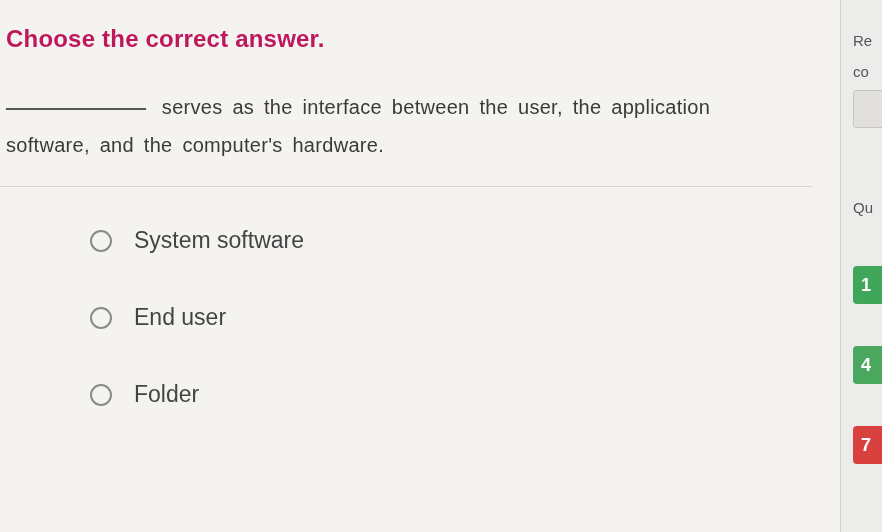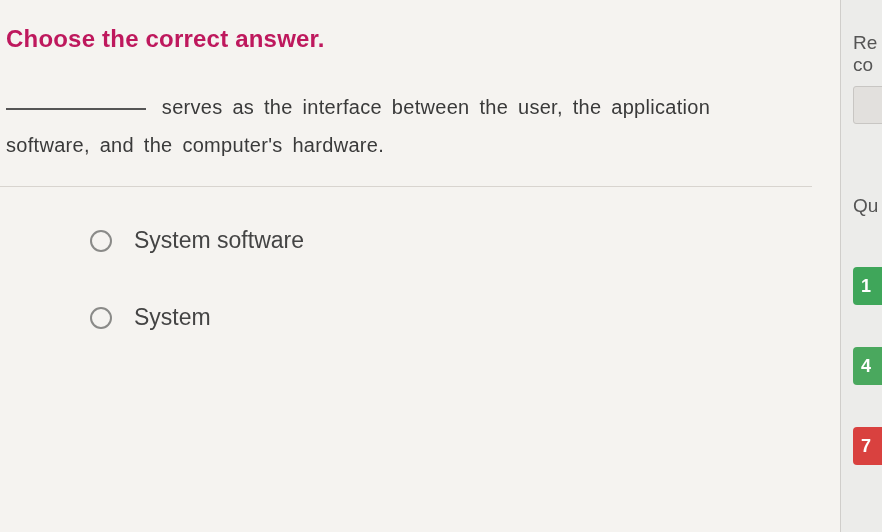--- a/index.html
+++ b/index.html
@@ -83,28 +83,28 @@
       position: absolute;
       right: 0;
       top: 0;
       width: 42px;
       height: 532px;
       background: #ececea;
       border-left: 1px solid #d0cecb;
       overflow: hidden;
     }
     .side-text {
-      font-size: 19px;
+      font-size: 15px;
       color: #555;
       padding-left: 12px;
       white-space: nowrap;
       font-weight: 500;
     }
     .side-re { margin-top: 32px; }
-    .side-co { margin-top: 0; }
+    .side-co { margin-top: 14px; }
     .side-box {
       margin: 10px 0 0 12px;
       width: 60px;
       height: 38px;
       background: #e2e0dd;
       border: 1px solid #c8c6c3;
       border-radius: 3px;
     }
     .side-qu { margin-top: 71px; }
     .side-btn {
@@ -137,21 +137,25 @@
 
   <hr class="divider">
 
   <div class="options">
     <div class="option-row">
       <span class="radio-circle"></span>
       <span class="option-label">System software</span>
     </div>
     <div class="option-row">
       <span class="radio-circle"></span>
-      <span class="option-label">System</span>
+      <span class="option-label">End user</span>
+    </div>
+    <div class="option-row">
+      <span class="radio-circle"></span>
+      <span class="option-label">Folder</span>
     </div>
   </div>
 </div>
 
 <div class="sidebar">
   <div class="side-text side-re">Re</div>
   <div class="side-text side-co">co</div>
   <div class="side-box"></div>
   <div class="side-text side-qu">Qu</div>
   <div class="side-btn green1">

